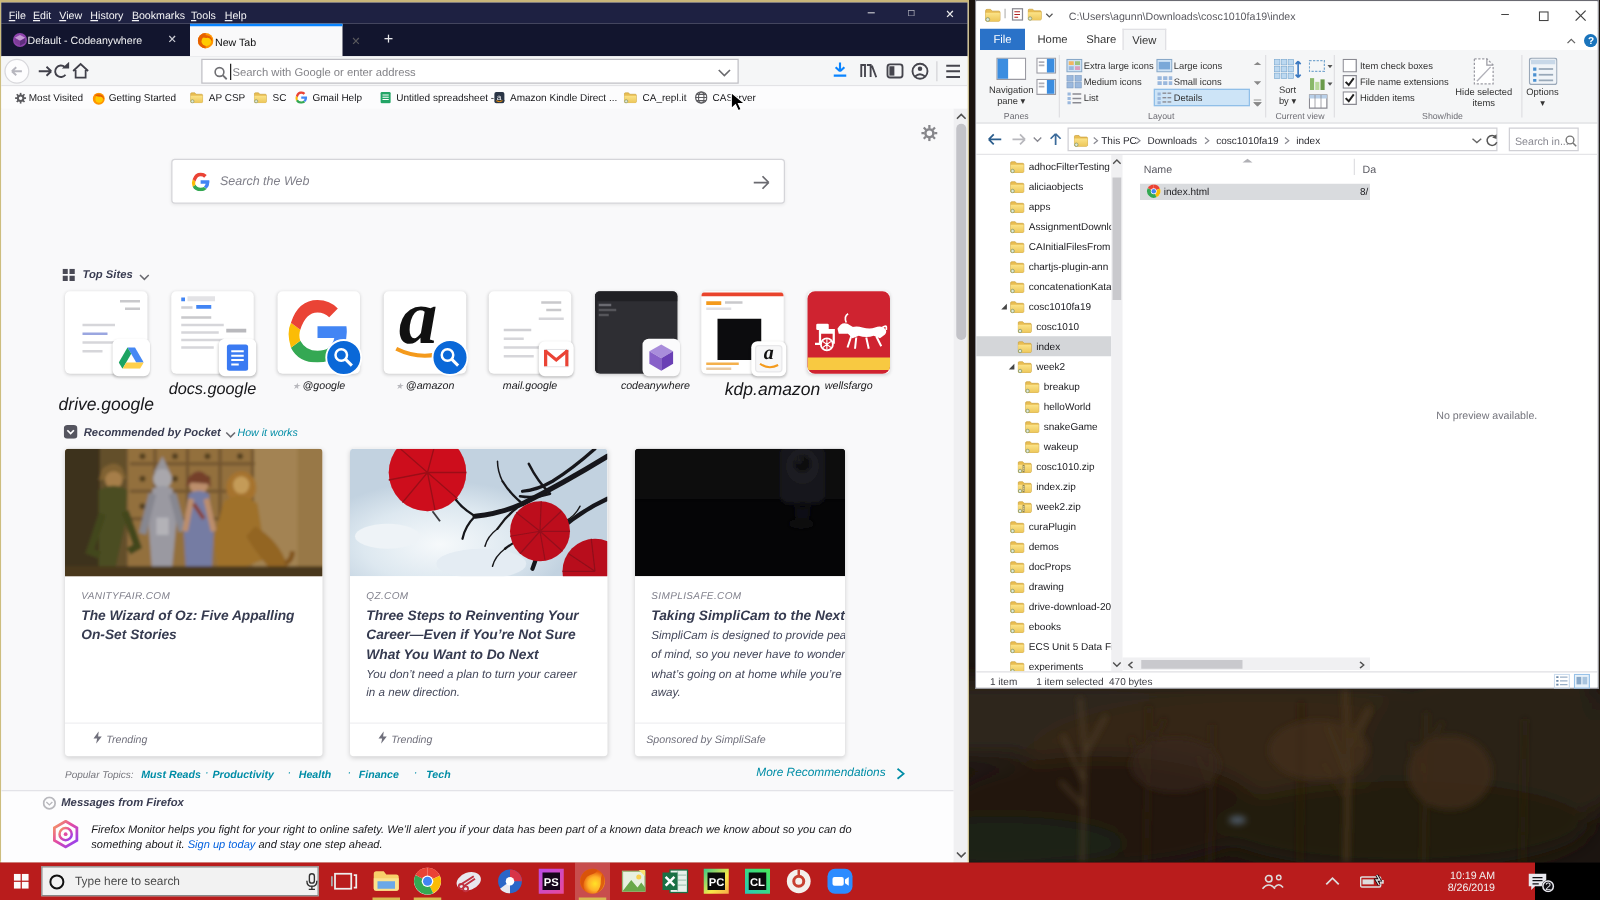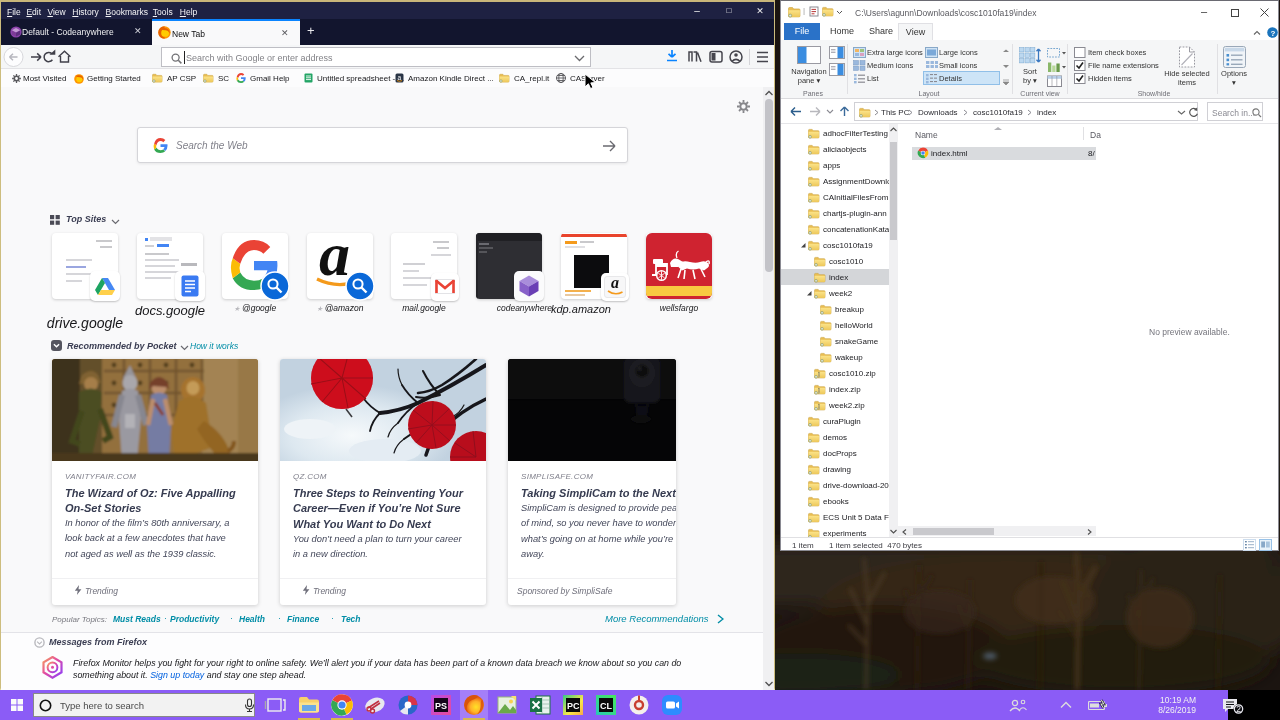--- a/index.html
+++ b/index.html
@@ -95,21 +95,21 @@
       <div class="abs" style="left:5px;top:0;width:146px;height:26px;color:#f0f0f2;font-size:8.5px;">
 <svg class="abs" style="left:3.5px;top:6.5px" width="12" height="12">
           <circle cx="6" cy="6" r="5.6" fill="#8e44ad"></circle>
           <path d="M1.8,4.2 L6,2 L10.2,4.2 L6,6.5 Z" fill="#c39ad4"></path>
           <path d="M1.8,4.4 L6,6.7 L6,10.6 L1.8,8.4 Z" fill="#7d3c98"></path>
           <path d="M10.2,4.4 L6,6.7 L6,10.6 L10.2,8.4 Z" fill="#5e2f7e"></path>
         </svg>
 <span class="abs" style="left:16px;top:8px;">Default - Codeanywhere</span>
 <span class="abs" style="left:128px;top:7px;color:#cfd0d8;font-size:9px">✕</span>
       </div>
-      <div class="abs" style="left:151px;top:0;width:148px;height:26px;background:#f9f9fa;border-top:2px solid #0a84ff;font-size:8.5px;color:#0c0c0d;padding-left:12px;">
+      <div class="abs" style="left:151px;top:0;width:122px;height:26px;background:#f9f9fa;border-top:2px solid #0a84ff;font-size:8.5px;color:#0c0c0d;padding-left:12px;">
 <svg class="abs" style="left:6px;top:4.5px" width="13" height="13">
 <circle cx="6.5" cy="6.5" r="6.2" fill="#ff9500"></circle>
 <path d="M6.5,0.3 A6.2,6.2 0 0 0 0.3,6.5 A6.2,6.2 0 0 0 6.5,12.7 Z" fill="#e66000"></path>
 <circle cx="7.1" cy="6.9" r="3.9" fill="#ffcb00"></circle>
 <path d="M2.8,2.8 Q6.5,0.9 10.2,3.2 Q11.9,4.6 11.7,7.4 Q10.2,4.1 7.4,4.3 Q4.6,4.5 2.8,2.8" fill="#e66000"></path>
 </svg>
 <span class="abs" style="left:20px;top:8px;">New Tab</span>
 <span class="abs" style="left:129px;top:7px;color:#5a5a5e;font-size:9px">✕</span>
       </div>
       <span class="abs" style="left:306px;top:4px;color:#e8e8ec;font-size:13px;font-weight:400">+</span>
@@ -348,21 +348,21 @@
 <path d="M58,12 q4,-3 3,2" stroke="#fff" stroke-width="1.5" fill="none"></path>
 </svg>
         </div>
       </div>
 <div class="abs" style="left:41px;top:228px;width:86px;text-align:center;font-size:14px;color:#17171a">drive.google</div>
 <div class="abs" style="left:126px;top:216px;width:86px;text-align:center;font-size:13px;color:#17171a">docs.google</div>
 <div class="abs" style="left:211px;top:216px;width:86px;text-align:center;font-size:8.5px;color:#17171a"><span style="color:#b8b8bd;font-size:7px;">★&nbsp;</span>@google</div>
 <div class="abs" style="left:296px;top:216px;width:86px;text-align:center;font-size:8.5px;color:#17171a"><span style="color:#b8b8bd;font-size:7px;">★&nbsp;</span>@amazon</div>
 <div class="abs" style="left:380px;top:216px;width:86px;text-align:center;font-size:8.5px;color:#17171a">mail.google</div>
 <div class="abs" style="left:465px;top:216px;width:86px;text-align:right;font-size:8.5px;color:#17171a">codeanywhere</div>
-<div class="abs" style="left:550px;top:216px;width:86px;font-size:11px;color:#17171a">kdp.amazon</div>
+<div class="abs" style="left:574px;top:216px;width:86px;text-align:center;font-size:14px;color:#17171a">kdp.amazon</div>
 <div class="abs" style="left:635px;top:216px;width:86px;text-align:center;font-size:8.5px;color:#17171a">wellsfargo</div>
 
 <svg class="abs" style="left:50px;top:253px" width="11" height="11">
         <rect x="0" y="0" width="11" height="11" rx="3" fill="#55555f"></rect>
         <path d="M2.9,4.2 L5.5,6.8 L8.1,4.2" stroke="#fff" stroke-width="1.4" fill="none"></path>
       </svg>
 <span class="abs" style="left:66px;top:254px;font-size:9px;font-weight:bold;color:#3a3d52">Recommended by Pocket</span>
 <svg class="abs" style="left:179px;top:258px" width="9" height="6">
         <path d="M1,1 L4.5,4.5 L8,1" stroke="#6a6a70" stroke-width="1.2" fill="none"></path>
       </svg>
@@ -413,21 +413,20 @@
 <ellipse cx="141" cy="29" rx="6.5" ry="7" fill="#d8ab62"></ellipse>
 <path d="M127,42 q14,-9 27,2 l7,44 -38,14 -4,-30 Z" fill="#ad7c2e"></path>
 <path d="M152,62 q20,12 26,32 l-9,8 q-16,-18 -24,-32 Z" fill="#a06e26"></path>
 <path d="M176,92 q6,-3 6,-10" stroke="#8d5c1e" stroke-width="4" fill="none"></path>
 <rect x="-4" y="94" width="214" height="12" fill="#4a3a22"></rect>
 <rect x="-4" y="-4" width="214" height="110" fill="#3a2c14" opacity="0.12"></rect>
 </g>
         </svg>
         <div class="abs" style="left:13px;top:113px;font-size:8px;color:#80808c;letter-spacing:0.3px">VANITYFAIR.COM</div>
         <div class="abs" style="left:13px;top:127px;width:184px;font-size:11px;line-height:15.4px;font-weight:bold;color:#363b50">The Wizard of Oz: Five Appalling<br>On-Set Stories</div>
-        <div class="abs" style="left:13px;top:157px;width:190px;font-size:9.3px;line-height:15.3px;color:#43475a;white-space:nowrap">In honor of the film’s 80th anniversary, a<br>look back at a few anecdotes that have<br>not aged as well as the 1939 classic.</div>
         <svg class="abs" style="left:22px;top:226px" width="8" height="10">
           <path d="M5,0 L0.8,5.8 L3.7,5.8 L2.9,10 L7.4,4.2 L4.5,4.2 Z" fill="#70707c"></path>
         </svg>
         <span class="abs" style="left:33px;top:227px;font-size:8.5px;color:#70707c">Trending</span>
         <div class="abs" style="left:0;top:219px;width:206px;height:1px;background:#f0f0f2"></div>
       </div>
 <div class="abs" style="left:279px;top:272px;width:206px;height:246px;background:#fff;border-radius:3px;box-shadow:0 1px 4px rgba(12,12,13,0.18);overflow:hidden">
         <svg width="206" height="102" style="display:block">
           <defs>
             <filter id="umb" x="-10%" y="-10%" width="120%" height="120%">
@@ -960,21 +959,21 @@
           <rect x="5" y="8.2" width="6" height="1"></rect>
         </g>
       </svg>
 <svg class="abs" style="left:478px;top:0.5px" width="13" height="12">
         <rect x="0.5" y="0.5" width="12" height="11" fill="#e8f2fa" stroke="#98c2e8"></rect>
         <rect x="2.2" y="2.5" width="3.8" height="6" fill="#88a8c8"></rect>
         <rect x="7" y="2.5" width="3.8" height="6" fill="#a8c4de"></rect>
       </svg>
 </div>
   </div>
-<div class="abs" style="left:0;top:690px;width:1228px;height:30px;background:#8b5cf6;">
+<div class="abs" style="left:0;top:690px;width:1228px;height:30px;background:#b91c1c;">
     <svg class="abs" style="left:11px;top:9px" width="12" height="12">
       <g fill="#fbfbfb">
         <rect x="0" y="0" width="5.5" height="5.5"></rect>
         <rect x="6.5" y="0" width="5.5" height="5.5"></rect>
         <rect x="0" y="6.5" width="5.5" height="5.5"></rect>
         <rect x="6.5" y="6.5" width="5.5" height="5.5"></rect>
       </g>
     </svg>
     <div class="abs" style="left:33px;top:3px;width:222px;height:24px;background:#f2f2f2;border:1px solid #888;">
 <svg class="abs" style="left:5px;top:5px" width="13" height="13">

